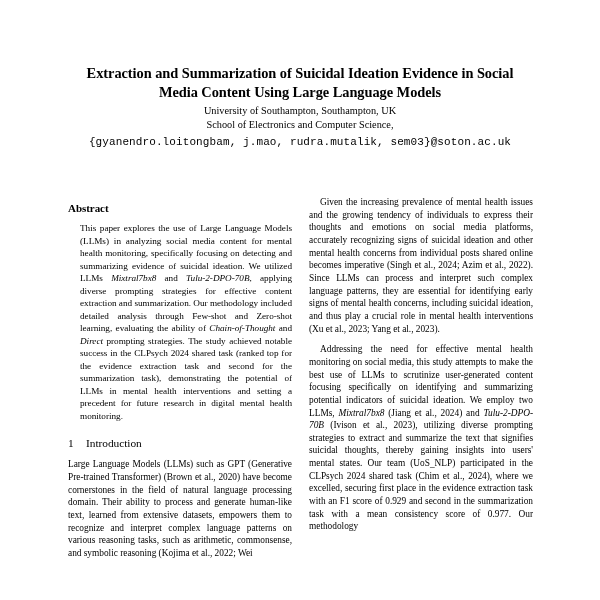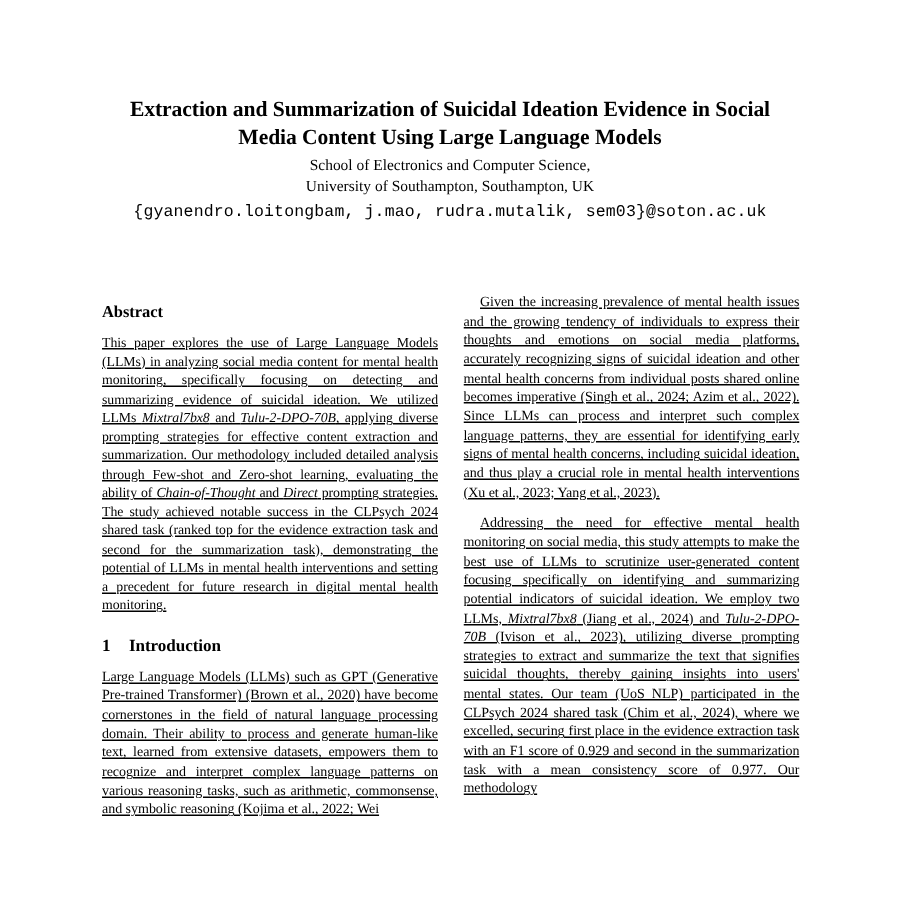--- a/index.html
+++ b/index.html
@@ -90,59 +90,59 @@
   .section-heading-centered {
     text-align: left;
     font-size: 11px;
     font-weight: bold;
     margin: 6px 0 8px 0;
     letter-spacing: -0.05px;
   }
 
   .section-heading {
     font-size: 11.4px;
-    font-weight: bold;
+    font-weight: normal;
     margin: 15px 0 9px 0;
     letter-spacing: -0.05px;
   }
   .section-heading .secnum {
     display: inline-block;
     width: 18px;
   }
 
   p.para {
     margin: 0 0 8px 0;
     font-size: 9.35px;
     line-height: 1.355;
     text-align: justify;
     text-justify: inter-word;
     hyphens: manual;
     letter-spacing: -0.02px;
-    text-decoration: underline;
   }
   p.para.abstract-body {
     font-size: 9.2px;
     line-height: 1.36;
+    margin-left: 12px;
   }
   p.indent { text-indent: 11px; }
   i, em { font-style: italic; }
 </style>
 </head>
 <body>
 
 <div class="page">
 
   <div class="title-block">
 
     <h1 class="paper-title">Extraction and Summarization of Suicidal Ideation Evidence in Social Media Content Using Large Language Models</h1>
 
 
     <div class="affiliation">
+      <span class="affil-line">University of Southampton, Southampton, UK</span>
       <span class="affil-line">School of Electronics and Computer Science,</span>
-      <span class="affil-line">University of Southampton, Southampton, UK</span>
     </div>
 
     <div class="emails">{gyanendro.loitongbam, j.mao, rudra.mutalik, sem03}@soton.ac.uk</div>
   </div>
 
   <div class="columns">
 
     <div class="col col-left">
 
       <div class="section-heading-centered">Abstract</div>

